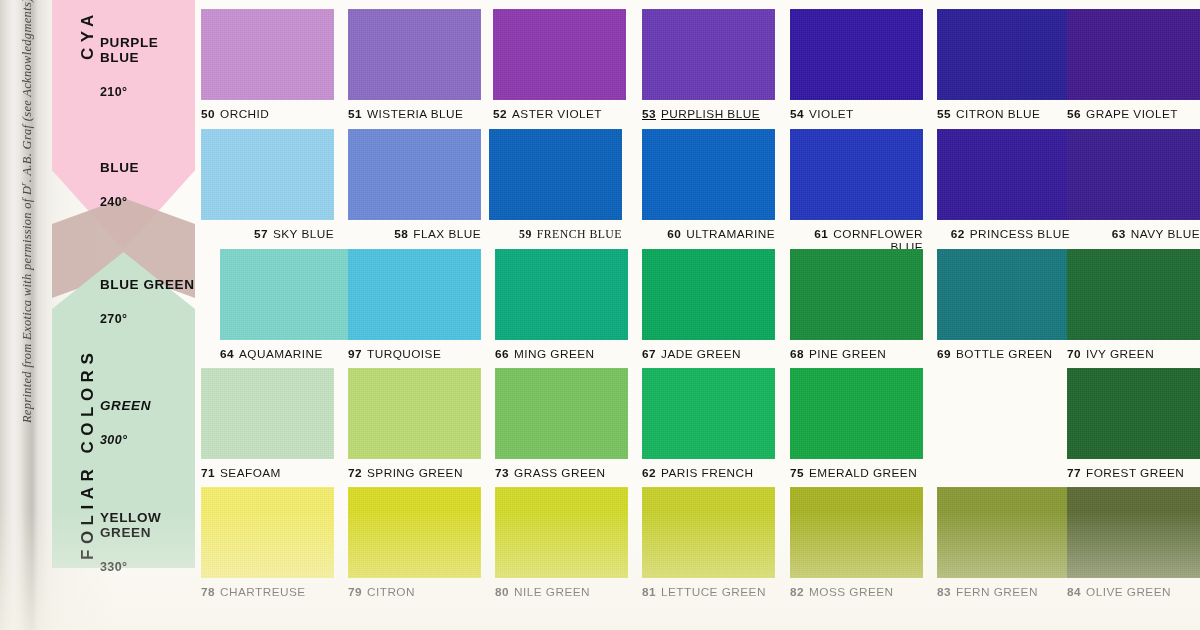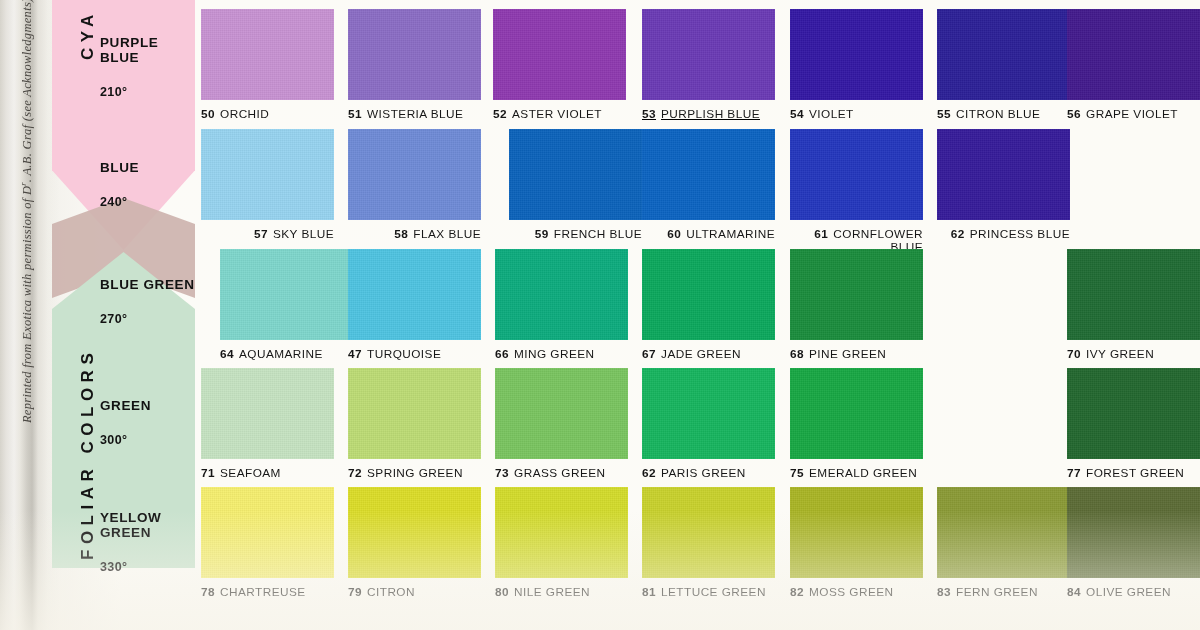--- a/index.html
+++ b/index.html
@@ -89,21 +89,21 @@
     font-weight:bold;font-size:13.5px;line-height:15px;
     letter-spacing:.6px;color:#121212;
   }
   .hue-deg{
     font-weight:bold;font-size:12.5px;color:#121212;
     margin-top:20px;letter-spacing:.4px;
   }
   #hue-0{top:35px;}
   #hue-1{top:160px;}
   #hue-2{top:277px;}
-  #hue-3{top:398px;}
+  #hue-3{top:398px;font-style:italic;}
   #hue-4{top:510px;}
 
   
   #grid{
     position:absolute;left:201px;top:0px;
     width:999px;height:605px;
   }
   .row{position:absolute;left:0;width:999px;height:88px;}
   #row-0{top:9px;}
   #row-1{top:129px;text-align:right;}
@@ -213,58 +213,66 @@
       </div>
     <div class="row" id="row-1">
         <div class="cell" style="left: 0px;">
           <div class="swatch" style="background: rgb(150, 211, 239);"></div>
           <div class="caption"><span class="num">57</span><span>SKY BLUE</span></div>
         </div>
         <div class="cell" style="left: 147px;">
           <div class="swatch" style="background: rgb(110, 138, 214);"></div>
           <div class="caption"><span class="num">58</span><span>FLAX BLUE</span></div>
         </div>
-        <div class="cell" style="left: 308px;">
+        <div class="cell" style="left: 288px; font-family: Liberation Serif, serif;">
           <div class="swatch" style="background: rgb(11, 98, 186);"></div>
           <div class="caption"><span class="num">59</span><span>FRENCH BLUE</span></div>
         </div>
         <div class="cell" style="left: 441px;">
           <div class="swatch" style="background: rgb(11, 99, 193);"></div>
           <div class="caption"><span class="num">60</span><span>ULTRAMARINE</span></div>
         </div>
         <div class="cell" style="left: 589px;">
           <div class="swatch" style="background: rgb(35, 54, 189);"></div>
           <div class="caption"><span class="num">61</span><span>CORNFLOWER
 BLUE</span></div>
         </div>
         <div class="cell" style="left: 736px;">
           <div class="swatch" style="background: rgb(53, 27, 153);"></div>
           <div class="caption"><span class="num">62</span><span>PRINCESS BLUE</span></div>
+        </div>
+        <div class="cell" style="left: 866px;">
+          <div class="swatch" style="background: rgb(59, 29, 142);"></div>
+          <div class="caption"><span class="num">63</span><span>NAVY BLUE</span></div>
         </div>
       </div>
     <div class="row" id="row-2">
         <div class="cell" style="left: 0px; padding-left: 19px;">
           <div class="swatch" style="background: rgb(126, 214, 203);"></div>
           <div class="caption"><span class="num">64</span><span>AQUAMARINE</span></div>
         </div>
         <div class="cell" style="left: 147px;">
           <div class="swatch" style="background: rgb(78, 195, 224);"></div>
-          <div class="caption"><span class="num">47</span><span>TURQUOISE</span></div>
+          <div class="caption"><span class="num">97</span><span>TURQUOISE</span></div>
         </div>
         <div class="cell" style="left: 294px;">
           <div class="swatch" style="background: rgb(12, 171, 125);"></div>
           <div class="caption"><span class="num">66</span><span>MING GREEN</span></div>
         </div>
         <div class="cell" style="left: 441px;">
           <div class="swatch" style="background: rgb(11, 168, 92);"></div>
           <div class="caption"><span class="num">67</span><span>JADE GREEN</span></div>
         </div>
         <div class="cell" style="left: 589px;">
           <div class="swatch" style="background: rgb(26, 140, 60);"></div>
           <div class="caption"><span class="num">68</span><span>PINE GREEN</span></div>
+        </div>
+        <div class="cell" style="left: 736px;">
+          <div class="swatch" style="background: rgb(23, 120, 125);"></div>
+          <div class="caption"><span class="num">69</span><span>BOTTLE GREEN</span></div>
         </div>
         <div class="cell" style="left: 866px;">
           <div class="swatch" style="background: rgb(31, 107, 51);"></div>
           <div class="caption"><span class="num">70</span><span>IVY GREEN</span></div>
         </div>
       </div>
     <div class="row" id="row-3">
         <div class="cell" style="left: 0px;">
           <div class="swatch" style="background: rgb(197, 226, 193);"></div>
           <div class="caption"><span class="num">71</span><span>SEAFOAM</span></div>
@@ -272,21 +280,21 @@
         <div class="cell" style="left: 147px;">
           <div class="swatch" style="background: rgb(188, 219, 116);"></div>
           <div class="caption"><span class="num">72</span><span>SPRING GREEN</span></div>
         </div>
         <div class="cell" style="left: 294px;">
           <div class="swatch" style="background: rgb(121, 196, 95);"></div>
           <div class="caption"><span class="num">73</span><span>GRASS GREEN</span></div>
         </div>
         <div class="cell" style="left: 441px;">
           <div class="swatch" style="background: rgb(22, 180, 94);"></div>
-          <div class="caption"><span class="num">62</span><span>PARIS GREEN</span></div>
+          <div class="caption"><span class="num">62</span><span>PARIS FRENCH</span></div>
         </div>
         <div class="cell" style="left: 589px;">
           <div class="swatch" style="background: rgb(23, 167, 67);"></div>
           <div class="caption"><span class="num">75</span><span>EMERALD GREEN</span></div>
         </div>
         <div class="cell" style="left: 866px;">
           <div class="swatch" style="background: rgb(34, 103, 46);"></div>
           <div class="caption"><span class="num">77</span><span>FOREST GREEN</span></div>
         </div>
       </div>

